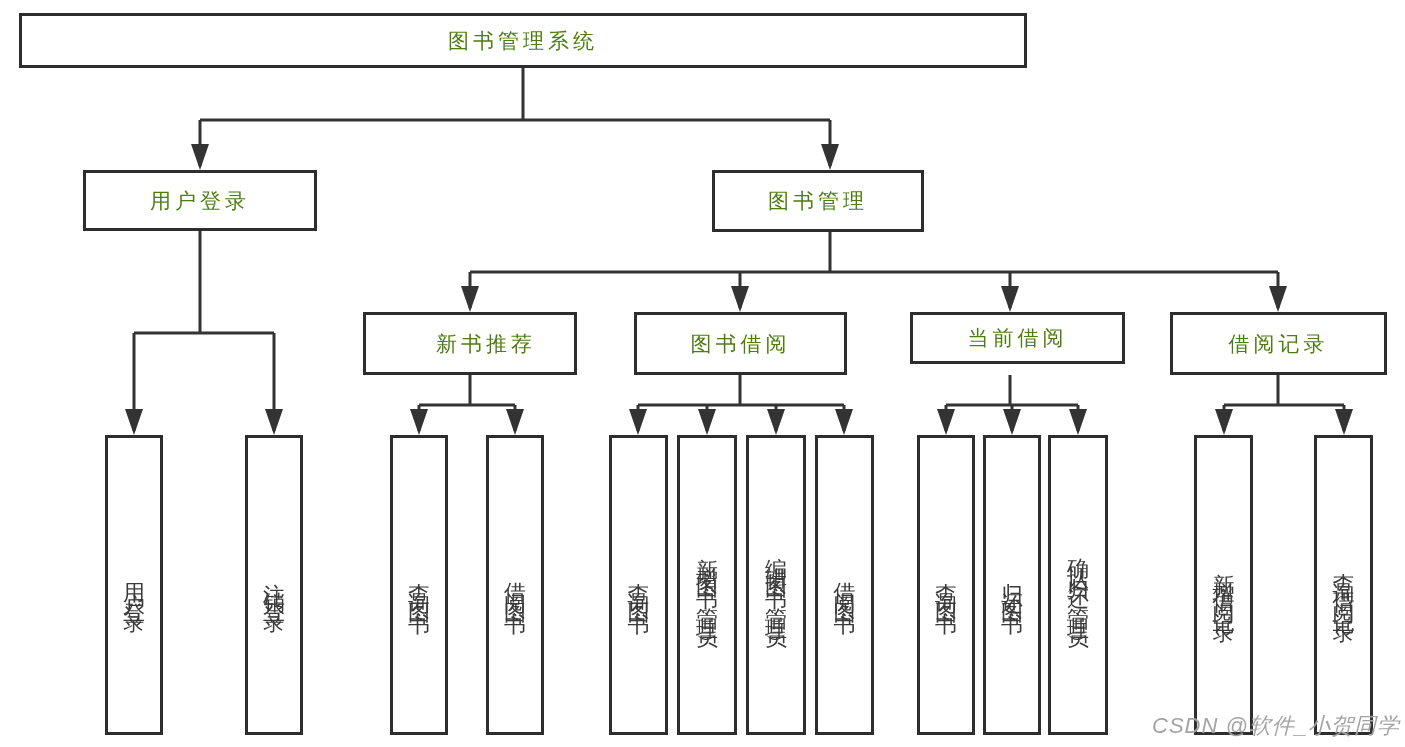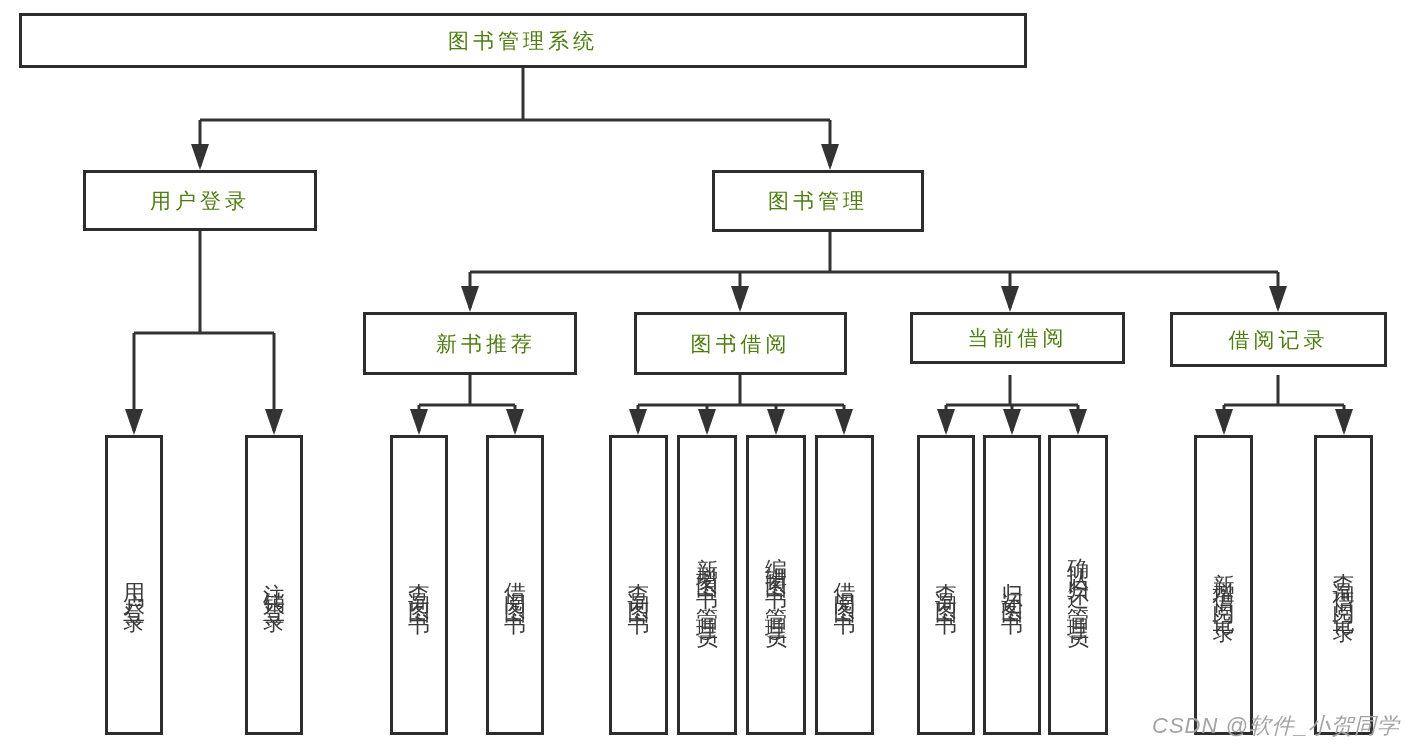--- a/index.html
+++ b/index.html
@@ -85,21 +85,21 @@
 
   <div class="box" style="left:363px; top:312px; width:214px; height:63px;padding-left:32px;">
     <span class="htext">新书推荐</span>
   </div>
   <div class="box" style="left:634px; top:312px; width:213px; height:63px;">
     <span class="htext">图书借阅</span>
   </div>
   <div class="box" style="left:902px; top:312px; width:215px; height:52px;margin-left:8px;">
     <span class="htext">当前借阅</span>
   </div>
-  <div class="box" style="left:1170px; top:312px; width:217px; height:55px;">
+  <div class="box" style="left:1170px; top:312px; width:217px; height:63px;">
     <span class="htext">借阅记录</span>
   </div>
 
   <div class="box" style="left:105px; top:435px; width:58px; height:300px;">
     <span class="vtext">用户登录</span>
   </div>
   <div class="box" style="left:245px; top:435px; width:58px; height:300px;">
     <span class="vtext">注销登录</span>
   </div>
 

